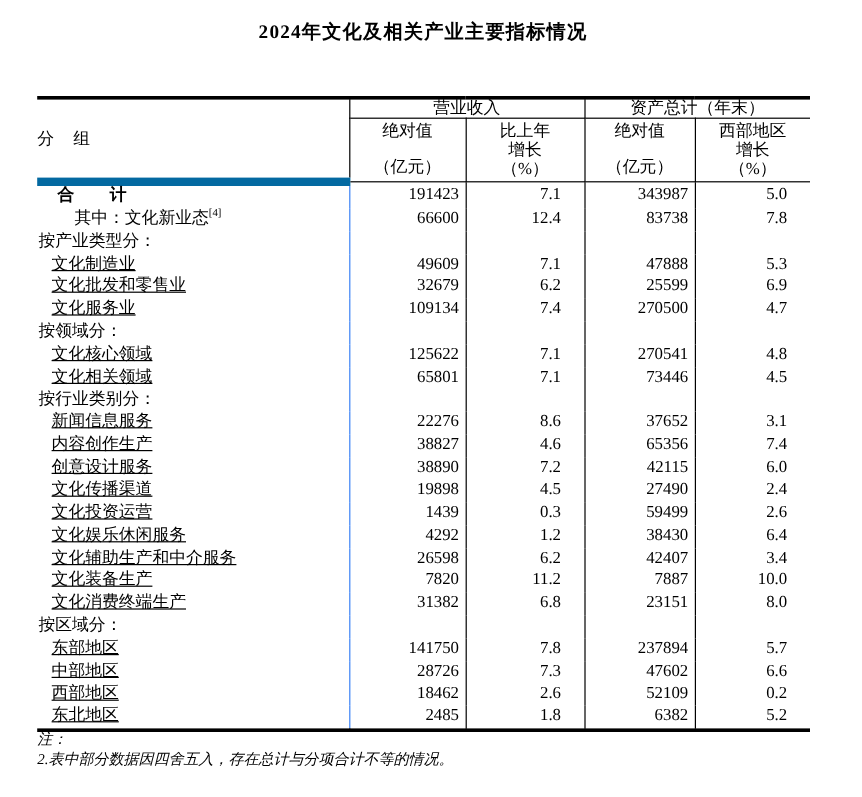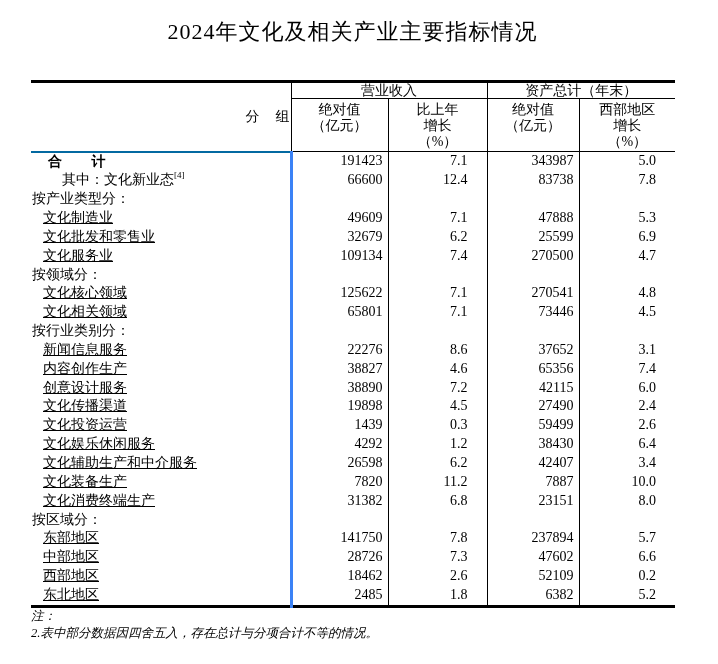--- a/index.html
+++ b/index.html
@@ -2,49 +2,49 @@
 <html><head>
 <meta charset="utf-8">
 <style>
   html,body { margin:0; padding:0; background:#ffffff; }
   .page {
     position:relative; width:718px; height:664px; background:#ffffff;
     font-family:"Liberation Serif","DejaVu Serif",serif; color:#000000; overflow:hidden;
   }
   .title {
     position:absolute; top:17px; left:0; width:705px; text-align:center;
-    font-size:22px; font-weight:normal; letter-spacing:1px;
+    font-size:16px; font-weight:bold; letter-spacing:1px;
   }
   table.main {
     position:absolute; left:31px; top:80px; width:644px;
     border-collapse:collapse; table-layout:fixed;
     border-top:3px solid #000; border-bottom:3px solid #000;
     font-size:14px;
   }
   table.main th { font-weight:normal; padding:0; }
   .th-group {
-    border-right:1px solid #000; border-bottom:2px solid #0369a1;
-    text-align:right; vertical-align:middle; letter-spacing:1px;
+    border-right:1px solid #000; border-bottom:7px solid #0369a1;
+    text-align:left; vertical-align:middle; letter-spacing:1px;
   }
   .th-span {
     height:15px; line-height:15px; 
     border-bottom:1px solid #000; border-right:1px solid #000;
   }
   .th-span.last { border-right:none;margin-left:12px; }
   .th-sub { height:52px; border-bottom:1px solid #000; border-right:1px solid #000; vertical-align:top; }
   .th-sub.last { border-right:none; }
   .sub-box {
-    display:flex; flex-direction:column; 
+    display:flex; flex-direction:column; justify-content:space-between;
     height:52px; box-sizing:border-box; padding:3px 0 3px; text-align:center; line-height:16px;
   }
   tbody td {
     height:18.85px; line-height:18.85px; padding:0;
     white-space:nowrap; overflow:visible;
   }
-  td.lbl { border-right:3px solid #3b82f6; text-align:left; }
+  td.lbl { border-right:1px solid #3b82f6; text-align:left; }
   td.ind-sec   { padding-left:1px; }
   td.ind-item  { padding-left:12px;text-decoration:underline; }
   td.ind-sub   { padding-left:31px; }
   td.ind-total { padding-left:17px; font-weight:bold; letter-spacing:0.5px; }
   td.val { text-align:right; }
   td.v-abs { padding-right:5px; }
   td.v-pct { padding-right:19px; }
   td.cb { border-right:1px solid #000; }
   sup { font-size:9px; line-height:0; }
   .notes {

